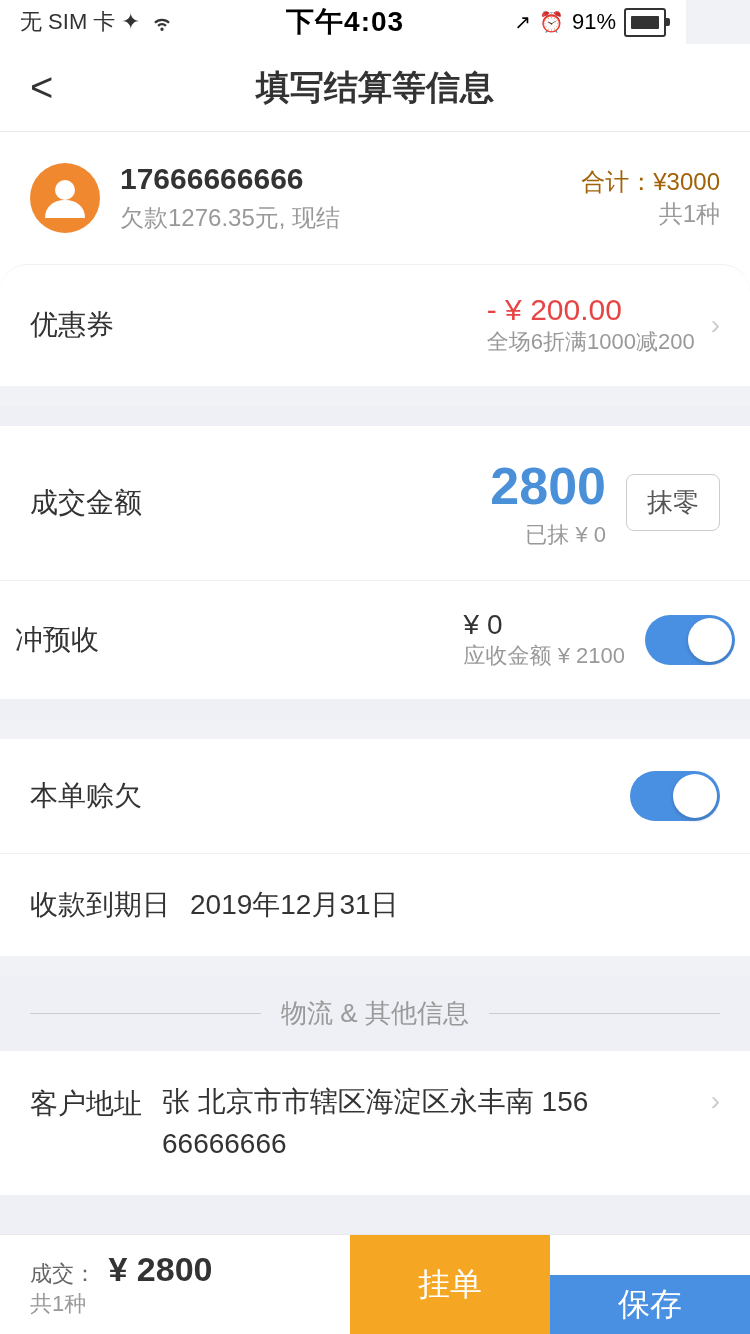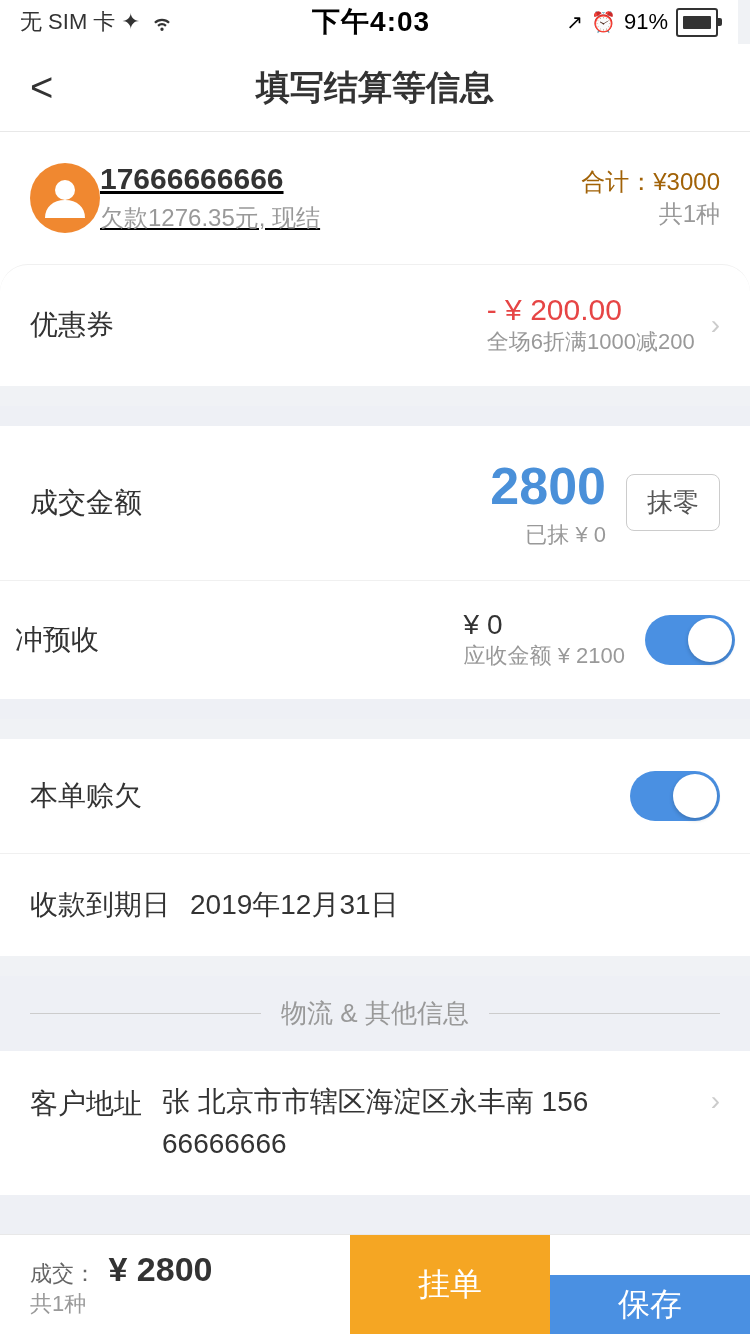--- a/index.html
+++ b/index.html
@@ -8,21 +8,21 @@
       width: 750px;
       min-height: 1334px;
       font-family: -apple-system, 'PingFang SC', 'Helvetica Neue', Arial, sans-serif;
       background: #f0f2f5;
       position: relative;
       overflow-x: hidden;
     }
 
     
     .status-bar {
-      width: 738px;
+      width: 686px;
       height: 44px;
       background: #fff;
       display: flex;
       align-items: center;
       justify-content: space-between;
       padding: 0 20px;
       font-size: 26px;
       font-weight: 500;
     }
     .status-left { display: flex; align-items: center; gap: 8px; font-size: 24px; }
@@ -64,21 +64,21 @@
     .customer-row {
       padding: 30px 30px;
       display: flex;
       align-items: center;
       justify-content: space-between;
       background: #fff;
     }
     .customer-left {
       display: flex;
       align-items: center;
-      text-decoration: underline;
+      gap: 20px;
     }
     .avatar {
       width: 70px;
       height: 70px;
       border-radius: 50%;
       background: #f08830;
       display: flex;
       align-items: center;
       justify-content: center;
       flex-shrink: 0;

